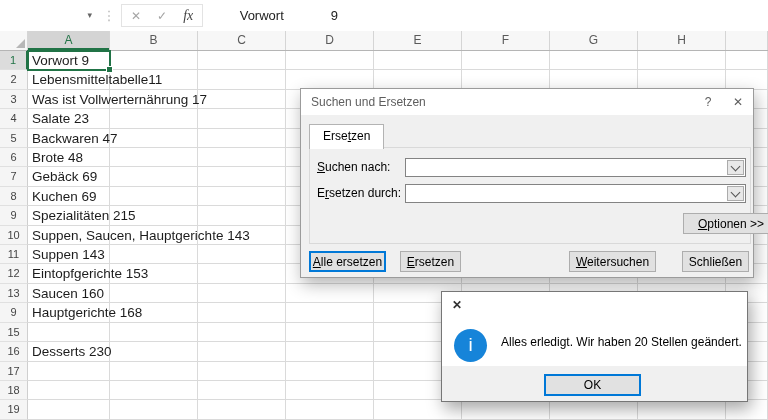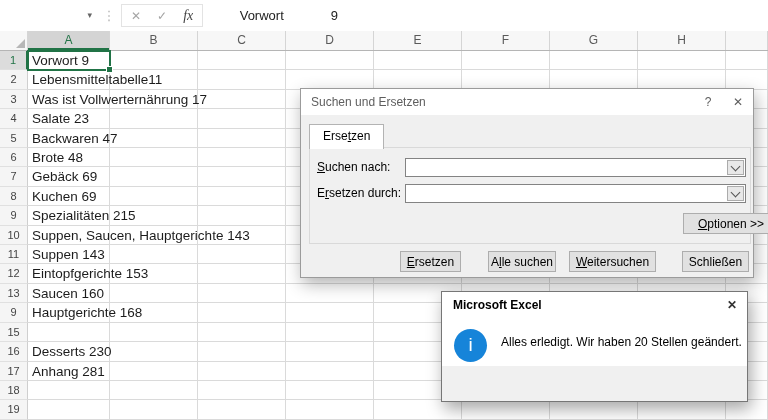--- a/index.html
+++ b/index.html
@@ -328,21 +328,20 @@
       <div class="row-h">17</div>
       <div class="cell" style="width: 82px;"></div>
       <div class="cell" style="width: 88px;"></div>
       <div class="cell" style="width: 88px;"></div>
       <div class="cell" style="width: 88px;"></div>
       <div class="cell" style="width: 88px;"></div>
       <div class="cell" style="width: 88px;"></div>
       <div class="cell" style="width: 88px;"></div>
       <div class="cell" style="width: 88px;"></div>
       <div class="cell" style="width: 42px;"></div>
-      <span class="cell-text">Anhang 281</span>
     </div>
     <div class="grid-row">
       <div class="row-h">18</div>
       <div class="cell" style="width: 82px;"></div>
       <div class="cell" style="width: 88px;"></div>
       <div class="cell" style="width: 88px;"></div>
       <div class="cell" style="width: 88px;"></div>
       <div class="cell" style="width: 88px;"></div>
       <div class="cell" style="width: 88px;"></div>
       <div class="cell" style="width: 88px;"></div>
@@ -386,35 +385,37 @@
   <div class="fr-lbl" style="top:97px"><span>E</span><span class="ac">r</span><span>setzen durch:</span></div>
   <div class="combo" style="top:95px">
     <span></span>
     <span class="combo-btn">
         <span class="chev"></span>
       </span>
   </div>
   <div class="btn" style="left:382px;top:124px;width:96px">
       <span><span></span><span class="ac">O</span><span>ptionen &gt;&gt;</span></span>
     </div>
+  <div class="btn focused" style="left:8px;top:162px;width:77px">
+      <span><span></span><span class="ac">A</span><span>lle ersetzen</span></span>
+    </div>
   <div class="btn" style="left:99px;top:162px;width:61px">
       <span><span></span><span class="ac">E</span><span>rsetzen</span></span>
     </div>
-  <div class="btn" style="left:187px;top:162px;width:68px">
-      <span><span>A</span><span class="ac">l</span><span>le suchen</span></span>
-    </div>
   <div class="btn" style="left:268px;top:162px;width:87px">
       <span><span></span><span class="ac">W</span><span>eitersuchen</span></span>
     </div>
   <div class="btn" style="left:381px;top:162px;width:67px">
       <span><span></span><span class="ac"></span><span>Schließen</span></span>
     </div>
 </div>
 
 <div class="msg-dialog">
   <div class="msg-title">
-    <span class="t">Microsoft Excel</span>
     <span class="msg-close">✕</span>
   </div>
   <div class="msg-footer"></div>
   <div class="info-circle">i</div>
   <div class="msg-text">Alles erledigt. Wir haben 20 Stellen geändert.</div>
+  <div class="btn focused" style="left:102px;top:82px;width:97px;height:22px">
+      <span>OK</span>
+    </div>
 </div>
 
 </body></html>

